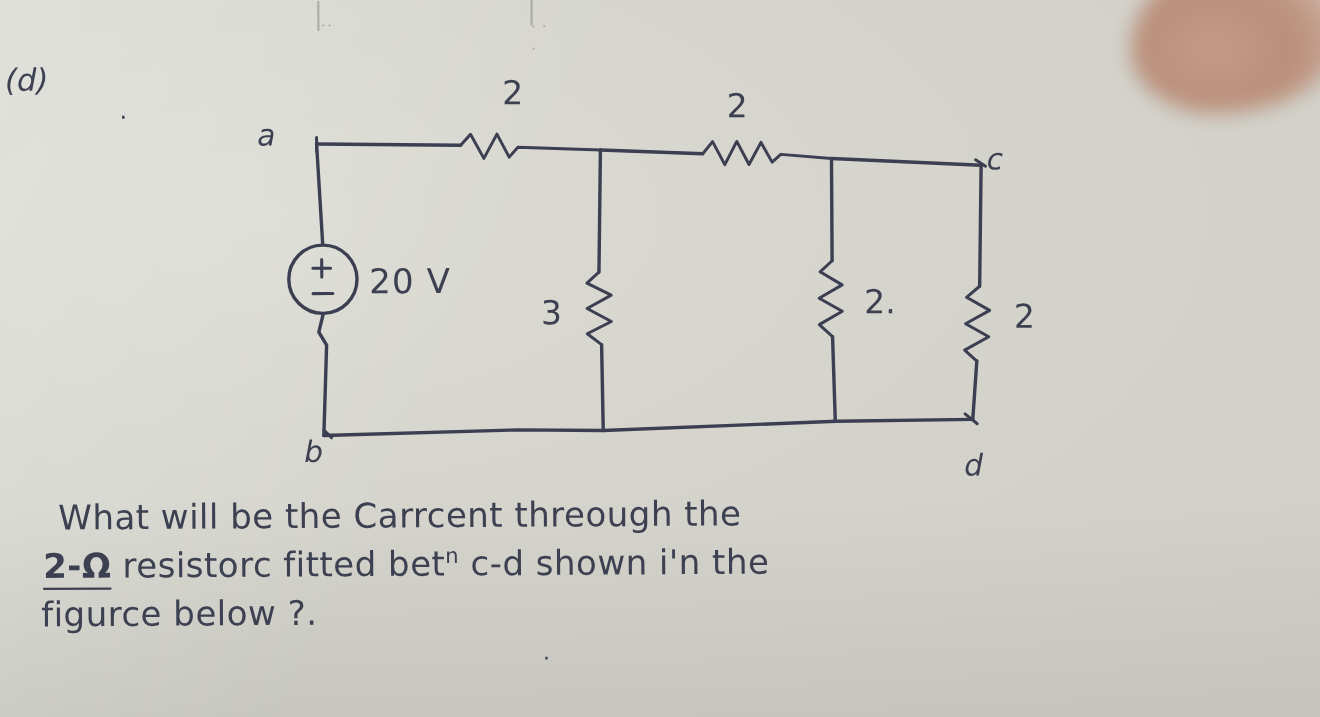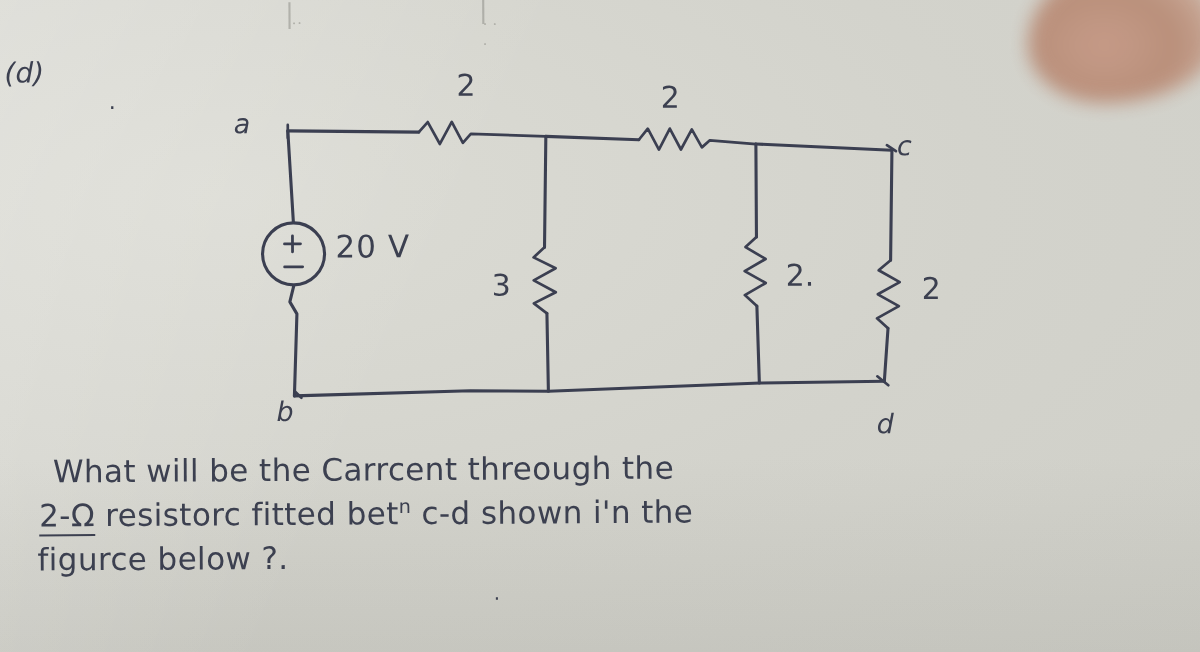--- a/index.html
+++ b/index.html
@@ -55,21 +55,21 @@
     position:absolute;left:52px;top:446px;width:1120px;
     font-family:"DejaVu Sans", sans-serif;
     color:#3c4050;
     font-size:31px;
     line-height:1.42;
     letter-spacing:.4px;
   }
   #question .qline{display:block;white-space:nowrap;}
   #q2{margin-left:-14px;}
   #q3{margin-left:-16px;}
-  .ul{border-bottom:2.4px solid #3c4050;padding-bottom:1px;}
+  .ul{border-bottom:2.4px solid #3c4050;padding-bottom:1px;font-weight:bold;}
   .sup{font-size:.62em;vertical-align:super;}
   
   #sheet{position:absolute;inset:0;transform:rotate(-0.35deg);transform-origin:50% 50%;}
 </style>
 </head>
 <body>
 
 <div id="paper"></div>
 <div id="thumb"></div>
 
@@ -128,21 +128,21 @@
   <div class="lbl node" style="left:276px;top:396px;">b</div>
   <div class="lbl node" style="left:898px;top:134px;">c</div>
   <div class="lbl node" style="left:876px;top:412px;">d</div>
 
   <div class="lbl rval" style="left:458px;top:70px;">2</div>
   <div class="lbl rval" style="left:662px;top:83px;">2</div>
   <div class="lbl rval" style="left:492px;top:270px;">3</div>
   <div class="lbl rval" style="left:786px;top:262px;">2.</div>
   <div class="lbl rval" style="left:922px;top:276px;">2</div>
 
-  <div class="lbl srcval" style="left:336px;top:230px;">20 V</div>
+  <div class="lbl srcval" style="left:336px;top:240px;">20 V</div>
 
   <div id="question">
     <span class="qline" id="q1">What  will be   the   Carrcent threough the</span>
     <span class="qline" id="q2"><span class="ul">2-Ω</span><span> resistorc fitted  bet</span><span class="sup">n</span><span> c-d shown i'n the</span></span>
     <span class="qline" id="q3">figurce below ?.</span>
   </div>
 
   <div class="lbl" style="left:492px;top:582px;font-size:20px;color:#3c4050;">.</div>
 
 </div>

